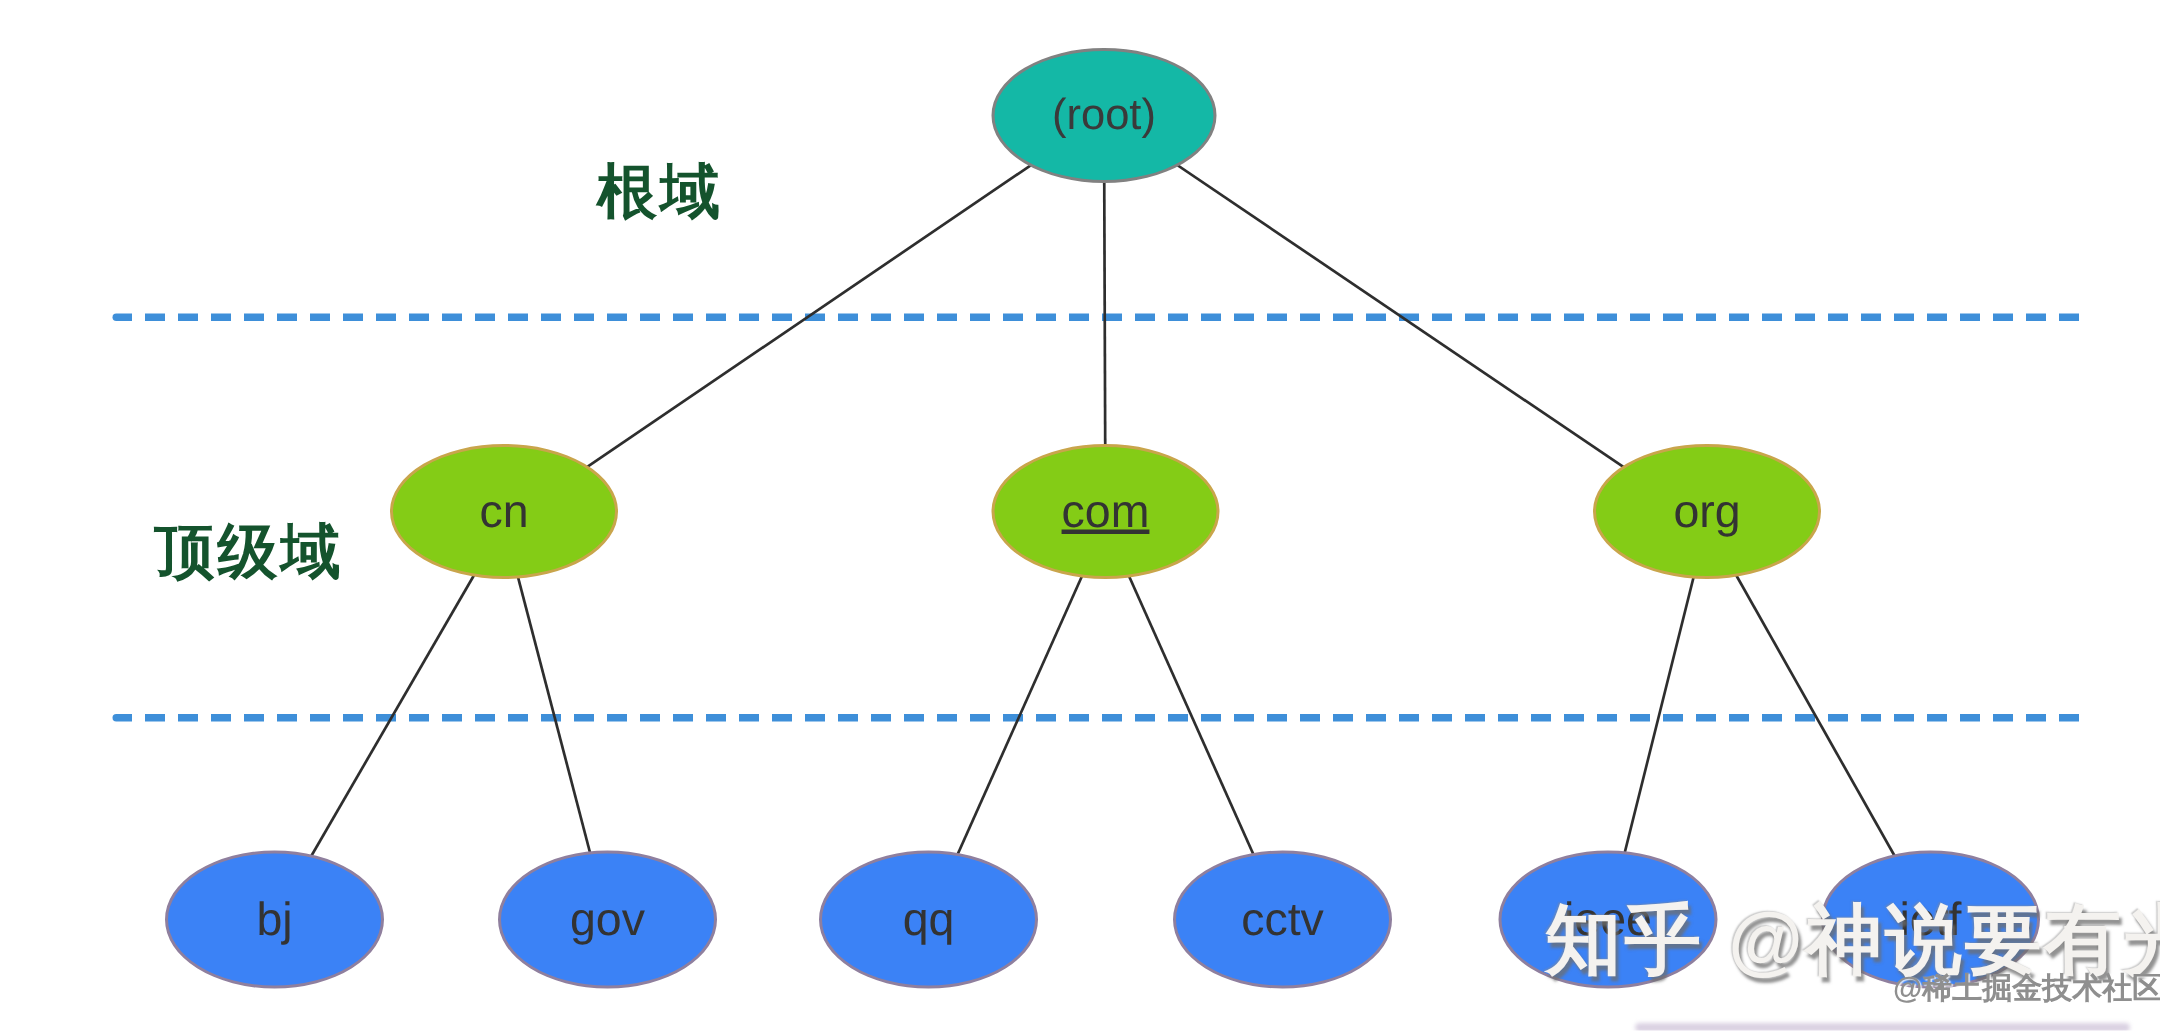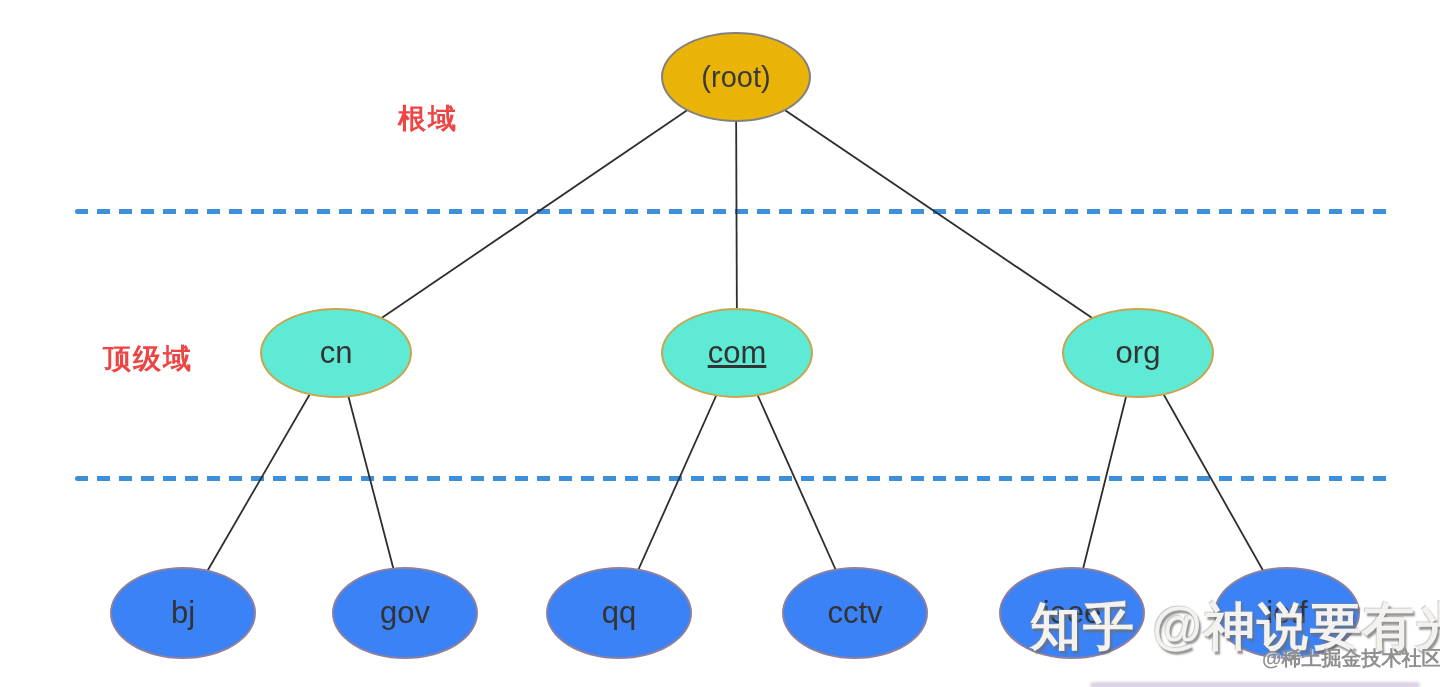--- a/index.html
+++ b/index.html
@@ -34,51 +34,51 @@
     left: 0; top: 0;
     width: 1440px; height: 687px;
     z-index: 1;
   }
   svg.edges line { stroke: #2e2e2e; stroke-width: 1.8; }
 
   
   .level-label {
     position: absolute;
     z-index: 2;
-    font-size: 28px;
+    font-size: 40px;
     font-weight: bold;
-    color: #ef4444;
+    color: #14532d;
     letter-spacing: 2px;
   }
   .level-label.root-level { left: 398px; top: 100px; }
   .level-label.tld-level  { left: 103px; top: 340px; }
 
   
   .node {
     position: absolute;
     z-index: 2;
     display: flex;
     align-items: center;
     justify-content: center;
     border-radius: 50%;
     font-size: 31px;
     color: #333333;
   }
   .node.root {
     left: 661px; top: 32px;
     width: 150px; height: 90px;
-    background: #eab308;
+    background: #14b8a6;
     border: 2px solid #818181;
     font-size: 29px;
     color: #3a3a3a;
   }
   .node.tld {
     width: 152px; height: 90px;
-    top: 308px;
-    background: #5eead4;
+    top: 296px;
+    background: #84cc16;
     border: 2px solid #c9a54b;
   }
   .node.tld.cn  { left: 260px; }
   .node.tld.com { left: 661px; text-decoration: underline; }
   .node.tld.org { left: 1062px; justify-content: center; }
   .node.leaf {
     width: 146px; height: 92px;
     top: 567px;
     background: #3b82f6;
     border: 2px solid #8f7f9e;

